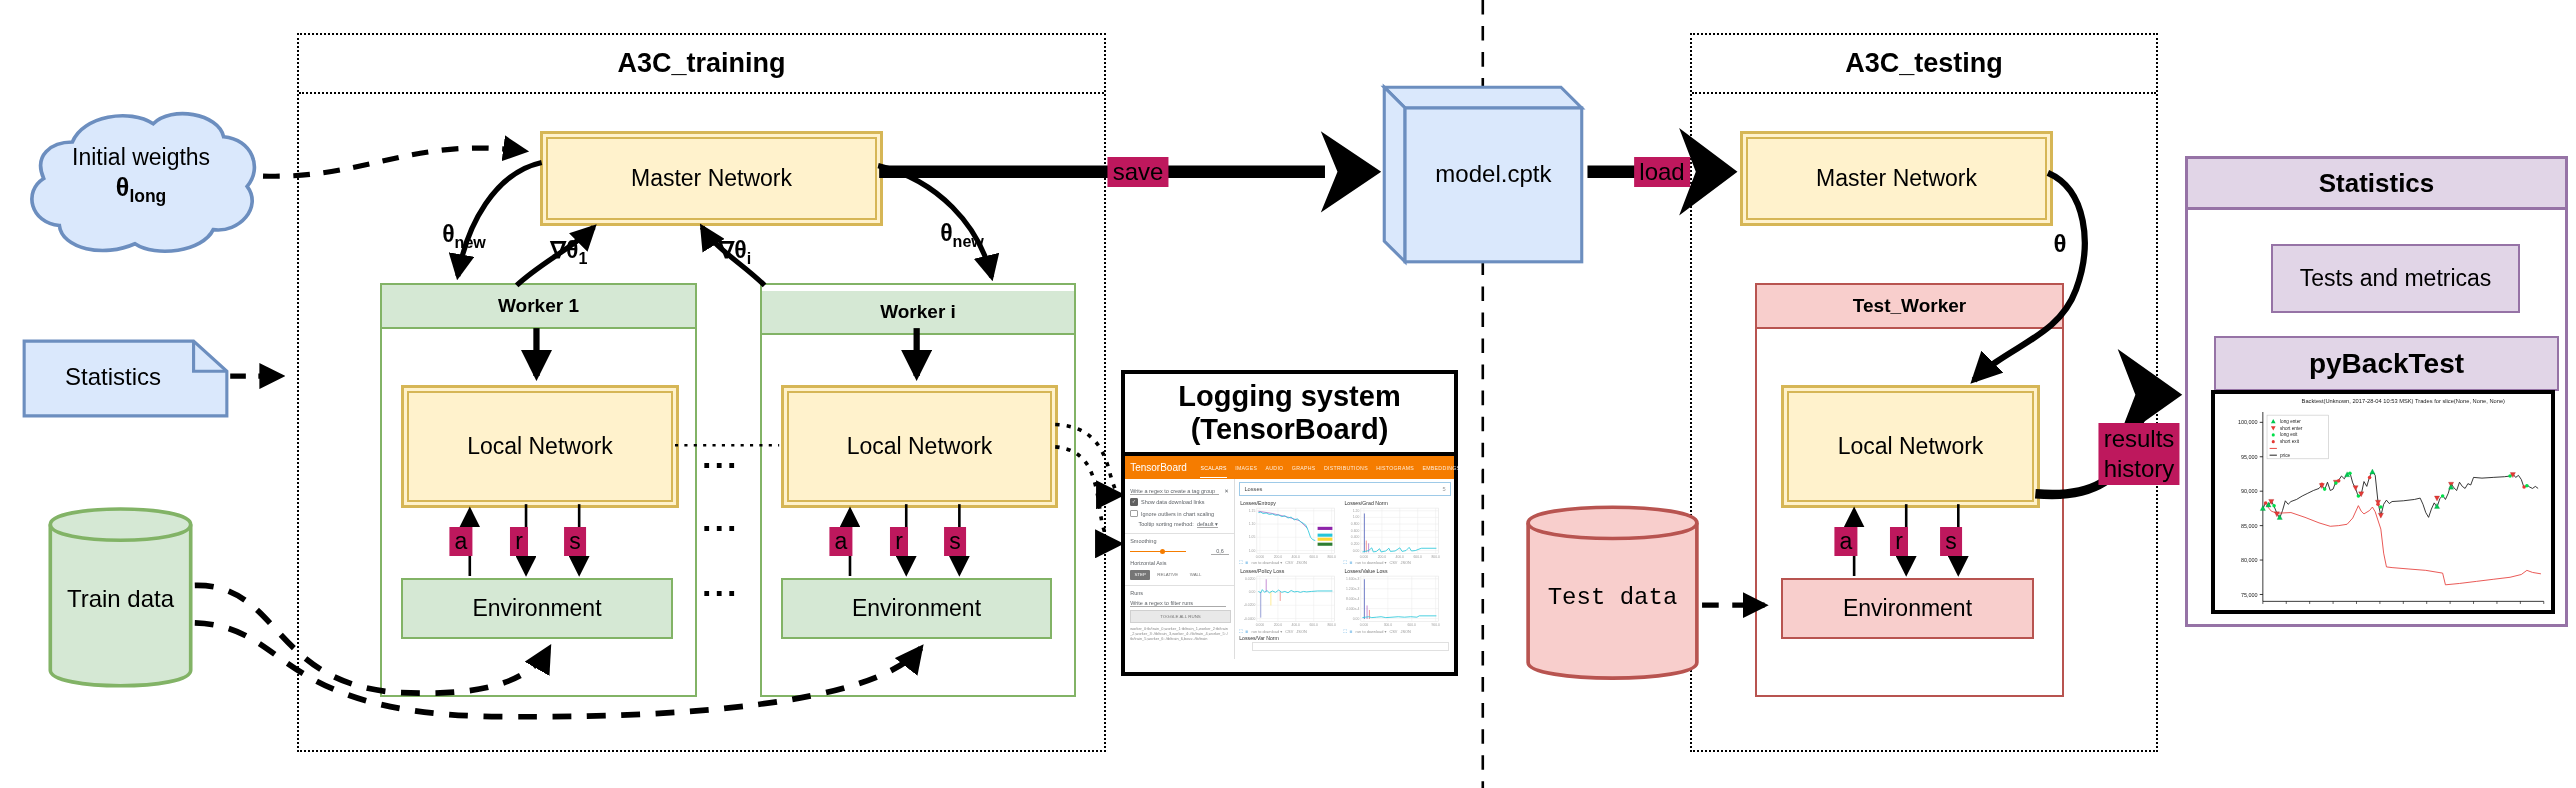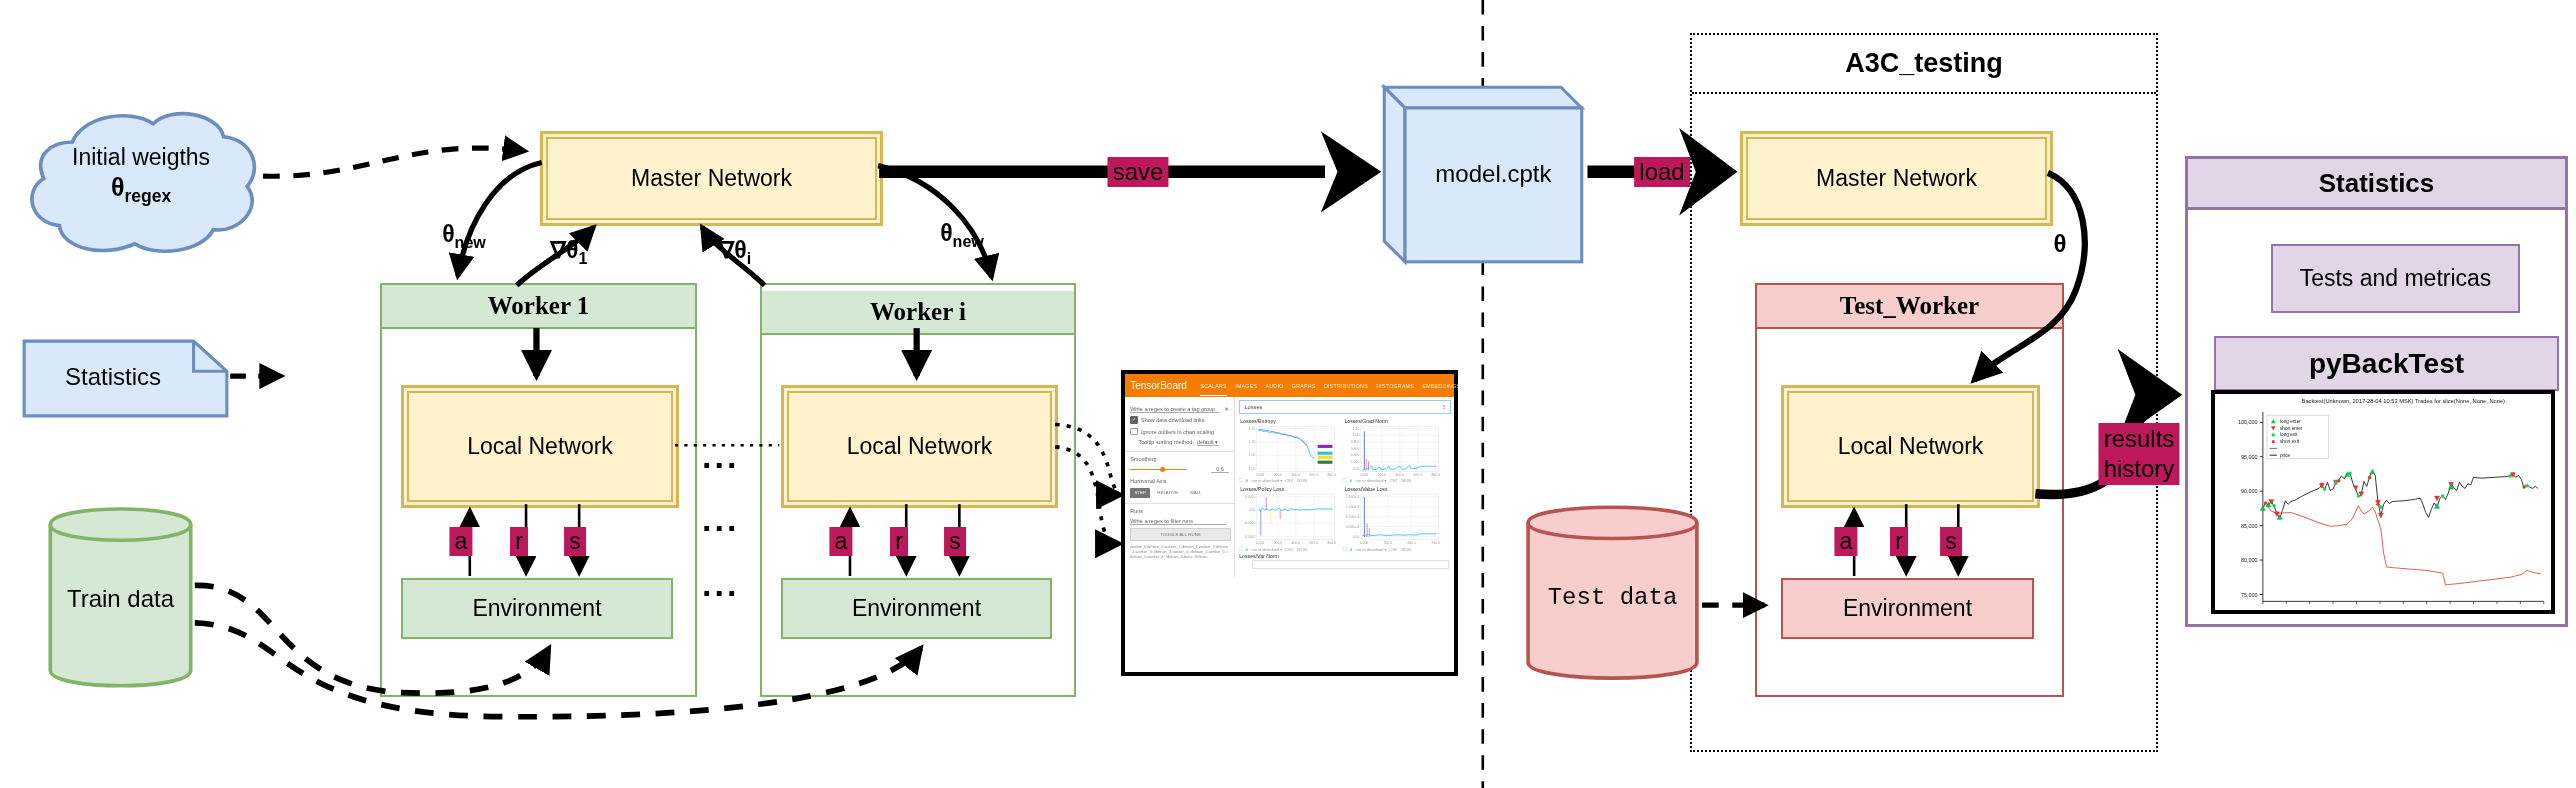--- a/index.html
+++ b/index.html
@@ -15,21 +15,21 @@
   
   .dotbox{position:absolute;z-index:0;border:2.6px dotted #000;background:transparent;}
   .dotbox .ttl{height:57px;border-bottom:2.6px dotted #000;display:flex;align-items:center;justify-content:center;
                font-size:27px;font-weight:bold;}
   
   .ybox{position:absolute;z-index:2;background:#fff2cc;border:3.1px solid #d6b656;
         display:flex;align-items:center;justify-content:center;font-size:23px;}
   .ybox::after{content:"";position:absolute;inset:2.6px;border:2.1px solid #d6b656;pointer-events:none;}
   
   .wbox{position:absolute;z-index:2;background:#fff;}
-  .wbox .whdr{display:flex;align-items:center;justify-content:center;font-weight:bold;font-size:25px;font-family:Liberation Serif, serif;}
+  .wbox .whdr{display:flex;align-items:center;justify-content:center;font-weight:bold;font-size:19px;}
   .plain{position:absolute;z-index:2;display:flex;align-items:center;justify-content:center;font-size:23px;}
   .txtC{text-align:center;}
   sub{font-size:70%;}
   .wbg{background:#be185d;padding:1px 5.2px;}
   
   #logbox{position:absolute;left:1121px;top:370px;width:337px;height:306px;z-index:2;
           border:4.2px solid #000;background:#fff;box-sizing:border-box;}
   #log-title{height:78px;border-bottom:4.2px solid #000;display:flex;flex-direction:column;
              align-items:center;justify-content:center;font-weight:bold;font-size:29px;line-height:1.15;}
   
@@ -76,32 +76,35 @@
 </style>
 </head>
 <body>
 
 <div id="canvas">
 
   <svg id="bg-lines" width="2576" height="788" viewBox="0 0 4946 1513">
     <line x1="2847" y1="0" x2="2847" y2="1513" stroke="#000" stroke-width="5" stroke-dasharray="28 22"></line>
   </svg>
 
+  <div class="dotbox" style="left:297px;top:33px;width:805px;height:715px;">
+    <div class="ttl">A3C_training</div>
+  </div>
   <div class="dotbox" style="left:1690px;top:33px;width:464px;height:715px;">
     <div class="ttl">A3C_testing</div>
   </div>
 
   <div class="abs shape" style="left:14.6px;top:95px;width:253px;height:166px;">
     <svg width="253" height="166" viewBox="0 0 485 318">
       <path d="M110,90 C130,40 220,25 265,55 C300,20 390,35 400,80 C455,85 475,140 445,175
                C475,215 430,265 380,258 C360,300 270,312 230,285 C170,312 90,295 85,250
                C30,245 15,185 55,160 C35,115 70,90 110,90 Z" fill="#dae8fc" stroke="#6c8ebf" stroke-width="7"></path>
     </svg>
     <div class="lbl txtC" style="left:50%;top:49px;transform:translateX(-50%);font-size:23px;">Initial weigths</div>
-    <div class="lbl txtC" style="left:50%;top:78px;transform:translateX(-50%);font-size:25px;font-weight:bold;"><span>θ</span><sub>regex</sub></div>
+    <div class="lbl txtC" style="left:50%;top:78px;transform:translateX(-50%);font-size:25px;font-weight:bold;"><span>θ</span><sub>long</sub></div>
   </div>
 
   <div class="abs shape" style="left:22px;top:339px;width:207px;height:79px;">
     <svg width="207" height="79" viewBox="0 0 398 152">
       <path d="M4,4 H330 L394,62 V148 H4 Z" fill="#dae8fc" stroke="#6c8ebf" stroke-width="6"></path>
       <path d="M330,4 V62 H394" fill="none" stroke="#6c8ebf" stroke-width="6"></path>
     </svg>
     <div class="lbl" style="left:44%;top:24px;transform:translateX(-50%);font-size:24px;">Statistics</div>
   </div>
 
@@ -256,20 +259,24 @@
           <circle cx="112" cy="91" r="3" fill="#e53935"></circle>
           <text x="125" y="94" font-size="9" fill="#222" font-family="Liberation Sans,sans-serif">short exit</text>
           <line x1="105" y1="104" x2="119" y2="104" stroke="#e53935" stroke-width="1.8"></line>
           <line x1="105" y1="117" x2="119" y2="117" stroke="#111" stroke-width="1.8"></line>
           <text x="125" y="120" font-size="9" fill="#222" font-family="Liberation Sans,sans-serif">price</text>
         </g>
       </svg>
     </div>
 
   <div id="logbox">
+    <div id="log-title">
+      <div>Logging system</div>
+      <div>(TensorBoard)</div>
+    </div>
     <div id="tb">
       <div id="tb-header">
         <span id="tb-brand">TensorBoard</span>
         <span id="tb-tabs"><span class="tb-tab active">SCALARS</span><span class="tb-tab">IMAGES</span><span class="tb-tab">AUDIO</span><span class="tb-tab">GRAPHS</span><span class="tb-tab">DISTRIBUTIONS</span><span class="tb-tab">HISTOGRAMS</span><span class="tb-tab">EMBEDDINGS</span><span class="tb-tab">TEXT</span></span>
         <span id="tb-hicons">
           <span>⟳</span>
           <span>⚙</span>
           <span>?</span>
         </span>
       </div>

